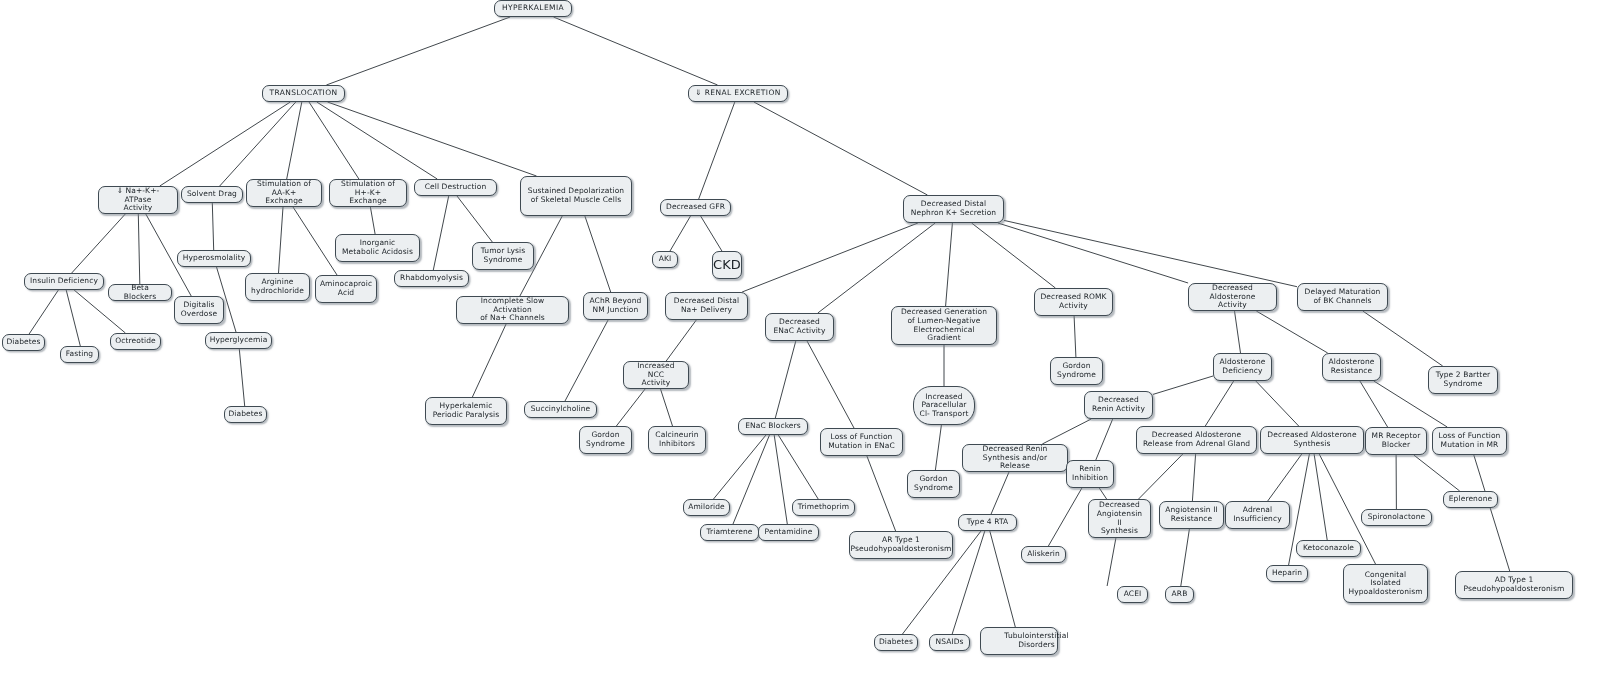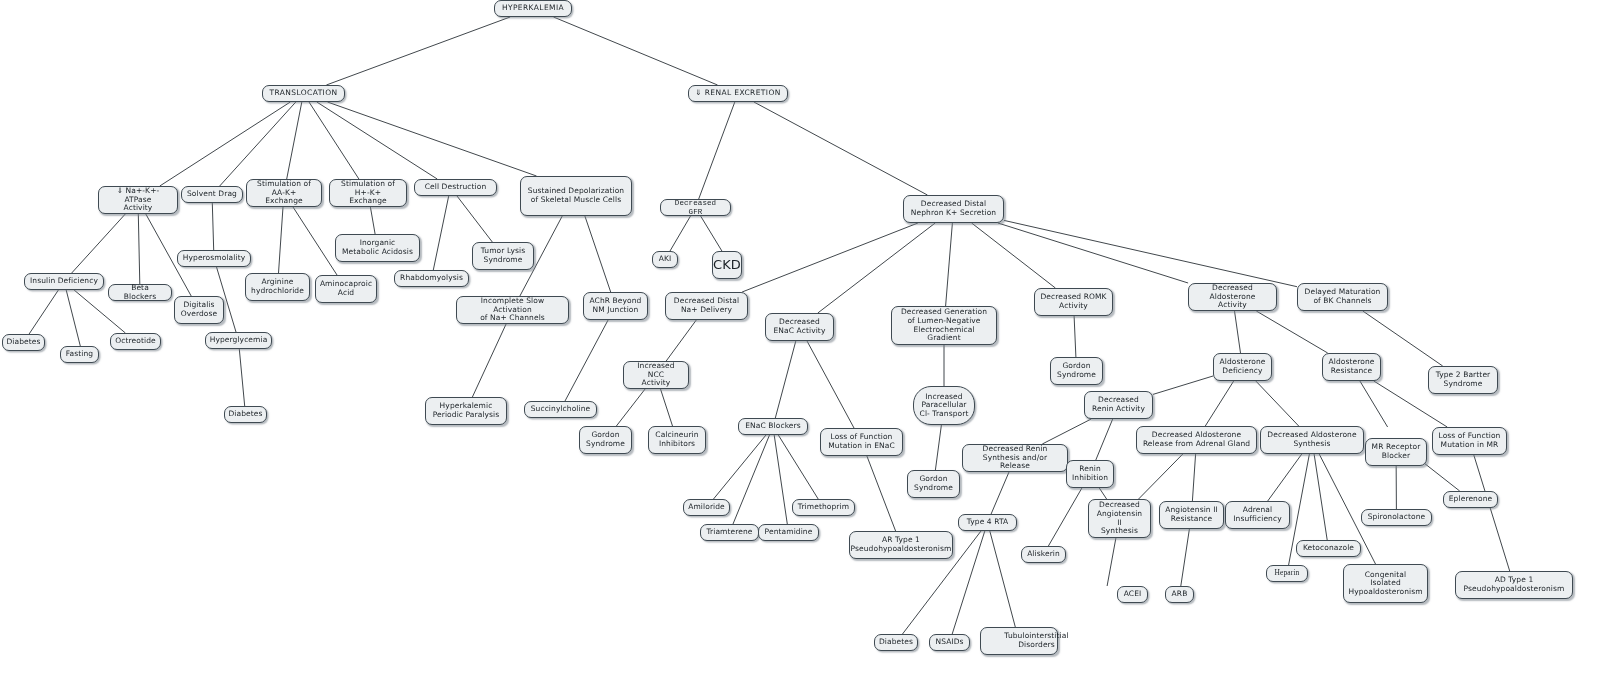--- a/index.html
+++ b/index.html
@@ -148,21 +148,21 @@
       <div class="node" style="left: 329px; top: 179px; width: 78px; height: 28px; font-size: 7.5px; background: rgb(236, 239, 241); border-color: rgb(63, 74, 82); color: rgb(27, 33, 38);">Stimulation of
 H+-K+ Exchange</div>
       <div class="node" style="left: 414px; top: 179px; width: 83px; height: 17px; font-size: 7.5px; background: rgb(236, 239, 241); border-color: rgb(63, 74, 82); color: rgb(27, 33, 38);">Cell Destruction</div>
       <div class="node" style="left: 520px; top: 176px; width: 112px; height: 40px; font-size: 7.5px; background: rgb(236, 239, 241); border-color: rgb(63, 74, 82); color: rgb(27, 33, 38);">Sustained Depolarization
 of Skeletal Muscle Cells</div>
       <div class="node" style="left: 177px; top: 250px; width: 74px; height: 17px; font-size: 7.5px; background: rgb(236, 239, 241); border-color: rgb(63, 74, 82); color: rgb(27, 33, 38);">Hyperosmolality</div>
       <div class="node" style="left: 335px; top: 234px; width: 85px; height: 28px; font-size: 7.5px; background: rgb(236, 239, 241); border-color: rgb(63, 74, 82); color: rgb(27, 33, 38);">Inorganic
 Metabolic Acidosis</div>
       <div class="node" style="left: 472px; top: 242px; width: 62px; height: 28px; font-size: 7.5px; background: rgb(236, 239, 241); border-color: rgb(63, 74, 82); color: rgb(27, 33, 38);">Tumor Lysis
 Syndrome</div>
-      <div class="node" style="left: 660px; top: 199px; width: 71px; height: 17px; font-size: 7.5px; background: rgb(236, 239, 241); border-color: rgb(63, 74, 82); color: rgb(27, 33, 38); font-family: Liberation Mono, monospace;">Decreased GFR</div>
+      <div class="node" style="left: 660px; top: 199px; width: 71px; height: 17px; font-size: 7.5px; background: rgb(236, 239, 241); border-color: rgb(63, 74, 82); color: rgb(27, 33, 38);">Decreased GFR</div>
       <div class="node" style="left: 903px; top: 195px; width: 101px; height: 28px; font-size: 7.5px; background: rgb(236, 239, 241); border-color: rgb(63, 74, 82); color: rgb(27, 33, 38);">Decreased Distal
 Nephron K+ Secretion</div>
       <div class="node" style="left: 245px; top: 273px; width: 65px; height: 28px; font-size: 7.5px; background: rgb(236, 239, 241); border-color: rgb(63, 74, 82); color: rgb(27, 33, 38);">Arginine
 hydrochloride</div>
       <div class="node" style="left: 315px; top: 275px; width: 62px; height: 28px; font-size: 7.5px; background: rgb(236, 239, 241); border-color: rgb(63, 74, 82); color: rgb(27, 33, 38);">Aminocaproic
 Acid</div>
       <div class="node" style="left: 394px; top: 270px; width: 75px; height: 17px; font-size: 7.5px; background: rgb(236, 239, 241); border-color: rgb(63, 74, 82); color: rgb(27, 33, 38);">Rhabdomyolysis</div>
       <div class="node" style="left: 24px; top: 273px; width: 80px; height: 17px; font-size: 7.5px; background: rgb(236, 239, 241); border-color: rgb(63, 74, 82); color: rgb(27, 33, 38);">Insulin Deficiency</div>
       <div class="node" style="left: 108px; top: 284px; width: 64px; height: 17px; font-size: 7.5px; background: rgb(236, 239, 241); border-color: rgb(63, 74, 82); color: rgb(27, 33, 38);">Beta Blockers</div>
       <div class="node" style="left: 174px; top: 296px; width: 50px; height: 28px; font-size: 7.5px; background: rgb(236, 239, 241); border-color: rgb(63, 74, 82); color: rgb(27, 33, 38);">Digitalis
@@ -217,21 +217,21 @@
       <div class="node" style="left: 820px; top: 428px; width: 83px; height: 28px; font-size: 7.5px; background: rgb(236, 239, 241); border-color: rgb(63, 74, 82); color: rgb(27, 33, 38);">Loss of Function
 Mutation in ENaC</div>
       <div class="node" style="left: 962px; top: 444px; width: 106px; height: 28px; font-size: 7.5px; background: rgb(236, 239, 241); border-color: rgb(63, 74, 82); color: rgb(27, 33, 38);">Decreased Renin
 Synthesis and/or Release</div>
       <div class="node" style="left: 1066px; top: 460px; width: 48px; height: 28px; font-size: 7.5px; background: rgb(236, 239, 241); border-color: rgb(63, 74, 82); color: rgb(27, 33, 38);">Renin
 Inhibition</div>
       <div class="node" style="left: 1136px; top: 426px; width: 121px; height: 28px; font-size: 7.5px; background: rgb(236, 239, 241); border-color: rgb(63, 74, 82); color: rgb(27, 33, 38);">Decreased Aldosterone
 Release from Adrenal Gland</div>
       <div class="node" style="left: 1260px; top: 426px; width: 104px; height: 28px; font-size: 7.5px; background: rgb(236, 239, 241); border-color: rgb(63, 74, 82); color: rgb(27, 33, 38);">Decreased Aldosterone
 Synthesis</div>
-      <div class="node" style="left: 1365px; top: 427px; width: 62px; height: 28px; font-size: 7.5px; background: rgb(236, 239, 241); border-color: rgb(63, 74, 82); color: rgb(27, 33, 38); margin-top: 11px;">MR Receptor
+      <div class="node" style="left: 1365px; top: 427px; width: 62px; height: 28px; font-size: 7.5px; background: rgb(236, 239, 241); border-color: rgb(63, 74, 82); color: rgb(27, 33, 38);">MR Receptor
 Blocker</div>
       <div class="node" style="left: 1432px; top: 427px; width: 75px; height: 28px; font-size: 7.5px; background: rgb(236, 239, 241); border-color: rgb(63, 74, 82); color: rgb(27, 33, 38);">Loss of Function
 Mutation in MR</div>
       <div class="node" style="left: 907px; top: 470px; width: 53px; height: 28px; font-size: 7.5px; background: rgb(236, 239, 241); border-color: rgb(63, 74, 82); color: rgb(27, 33, 38);">Gordon
 Syndrome</div>
       <div class="node" style="left: 1443px; top: 491px; width: 55px; height: 17px; font-size: 7.5px; background: rgb(236, 239, 241); border-color: rgb(63, 74, 82); color: rgb(27, 33, 38);">Eplerenone</div>
       <div class="node" style="left: 683px; top: 499px; width: 47px; height: 17px; font-size: 7.5px; background: rgb(236, 239, 241); border-color: rgb(63, 74, 82); color: rgb(27, 33, 38);">Amiloride</div>
       <div class="node" style="left: 792px; top: 499px; width: 63px; height: 17px; font-size: 7.5px; background: rgb(236, 239, 241); border-color: rgb(63, 74, 82); color: rgb(27, 33, 38);">Trimethoprim</div>
       <div class="node" style="left: 700px; top: 524px; width: 59px; height: 17px; font-size: 7.5px; background: rgb(236, 239, 241); border-color: rgb(63, 74, 82); color: rgb(27, 33, 38);">Triamterene</div>
       <div class="node" style="left: 758px; top: 524px; width: 61px; height: 17px; font-size: 7.5px; background: rgb(236, 239, 241); border-color: rgb(63, 74, 82); color: rgb(27, 33, 38);">Pentamidine</div>
@@ -240,21 +240,21 @@
       <div class="node" style="left: 958px; top: 514px; width: 59px; height: 17px; font-size: 7.5px; background: rgb(236, 239, 241); border-color: rgb(63, 74, 82); color: rgb(27, 33, 38);">Type 4 RTA</div>
       <div class="node" style="left: 1021px; top: 546px; width: 45px; height: 17px; font-size: 7.5px; background: rgb(236, 239, 241); border-color: rgb(63, 74, 82); color: rgb(27, 33, 38);">Aliskerin</div>
       <div class="node" style="left: 1088px; top: 499px; width: 63px; height: 39px; font-size: 7.5px; background: rgb(236, 239, 241); border-color: rgb(63, 74, 82); color: rgb(27, 33, 38);">Decreased
 Angiotensin II
 Synthesis</div>
       <div class="node" style="left: 1159px; top: 501px; width: 65px; height: 28px; font-size: 7.5px; background: rgb(236, 239, 241); border-color: rgb(63, 74, 82); color: rgb(27, 33, 38);">Angiotensin II
 Resistance</div>
       <div class="node" style="left: 1225px; top: 501px; width: 65px; height: 28px; font-size: 7.5px; background: rgb(236, 239, 241); border-color: rgb(63, 74, 82); color: rgb(27, 33, 38);">Adrenal
 Insufficiency</div>
       <div class="node" style="left: 1296px; top: 540px; width: 65px; height: 17px; font-size: 7.5px; background: rgb(236, 239, 241); border-color: rgb(63, 74, 82); color: rgb(27, 33, 38);">Ketoconazole</div>
-      <div class="node" style="left: 1266px; top: 565px; width: 42px; height: 17px; font-size: 7.5px; background: rgb(236, 239, 241); border-color: rgb(63, 74, 82); color: rgb(27, 33, 38); font-family: Liberation Serif, serif;">Heparin</div>
+      <div class="node" style="left: 1266px; top: 565px; width: 42px; height: 17px; font-size: 7.5px; background: rgb(236, 239, 241); border-color: rgb(63, 74, 82); color: rgb(27, 33, 38);">Heparin</div>
       <div class="node" style="left: 1361px; top: 509px; width: 71px; height: 17px; font-size: 7.5px; background: rgb(236, 239, 241); border-color: rgb(63, 74, 82); color: rgb(27, 33, 38);">Spironolactone</div>
       <div class="node" style="left: 1343px; top: 564px; width: 85px; height: 39px; font-size: 7.5px; background: rgb(236, 239, 241); border-color: rgb(63, 74, 82); color: rgb(27, 33, 38);">Congenital
 Isolated
 Hypoaldosteronism</div>
       <div class="node" style="left: 1455px; top: 571px; width: 118px; height: 28px; font-size: 7.5px; background: rgb(236, 239, 241); border-color: rgb(63, 74, 82); color: rgb(27, 33, 38);">AD Type 1
 Pseudohypoaldosteronism</div>
       <div class="node" style="left: 1090px; top: 586px; width: 31px; height: 17px; font-size: 7.5px; background: rgb(236, 239, 241); border-color: rgb(63, 74, 82); color: rgb(27, 33, 38); margin-left: 27px;">ACEI</div>
       <div class="node" style="left: 1165px; top: 586px; width: 29px; height: 17px; font-size: 7.5px; background: rgb(236, 239, 241); border-color: rgb(63, 74, 82); color: rgb(27, 33, 38);">ARB</div>
       <div class="node" style="left: 874px; top: 634px; width: 44px; height: 17px; font-size: 7.5px; background: rgb(236, 239, 241); border-color: rgb(63, 74, 82); color: rgb(27, 33, 38);">Diabetes</div>
       <div class="node" style="left: 929px; top: 634px; width: 41px; height: 17px; font-size: 7.5px; background: rgb(236, 239, 241); border-color: rgb(63, 74, 82); color: rgb(27, 33, 38);">NSAIDs</div>

